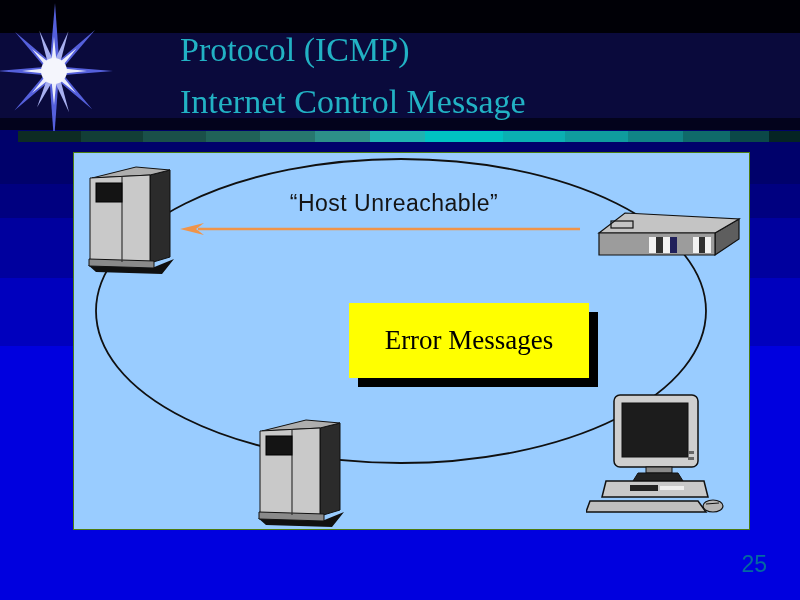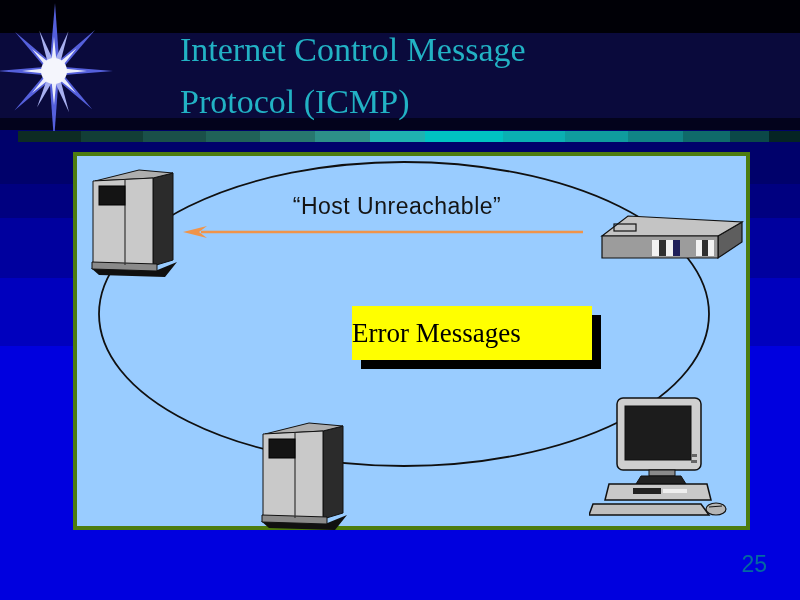--- a/index.html
+++ b/index.html
@@ -34,33 +34,33 @@
       #00C2C2 52%, #00C2C2 62%,
       #0AB0B2 62%, #0AB0B2 70%,
       #0F9C9E 70%, #0F9C9E 78%,
       #108486 78%, #108486 85%,
       #0F6A6A 85%, #0F6A6A 91%,
       #0B4848 91%, #0B4848 96%,
       #052424 96%, #052424 100%);
   }
   .panel{
     position:absolute;left:73px;top:152px;width:677px;height:378px;
-    background:#99CCFF;border:4px solid #4d7c0f;box-sizing:border-box;
+    background:#99CCFF;border:1px solid #4d7c0f;box-sizing:border-box;
   }
   .ring{position:absolute;left:0;top:0;}
   .node{position:absolute;}
   .msg-label{
     position:absolute;left:190px;top:37px;width:260px;text-align:center;
     font-size:23px;color:#141414;letter-spacing:0.5px;
   }
   .arrow{position:absolute;left:100px;top:68px;}
   .callout{
-    position:absolute;left:275px;top:150px;width:240px;height:54px;
+    position:absolute;left:275px;top:150px;width:240px;height:75px;
     background:#FFFF00;box-shadow:9px 9px 0 0 #000;
-    display:flex;align-items:center;
+    display:flex;align-items:center;justify-content:center;
     font-family:"Liberation Serif","DejaVu Serif",serif;
     font-size:27px;color:#000;
   }
   .page-num{
     position:absolute;right:33px;top:551px;font-size:23px;color:#0369a1;
   }
   .starburst{position:absolute;left:-3px;top:1px;}
 </style>
 </head>
 <body>
@@ -129,22 +129,22 @@
         <polygon points="53.5,70 57,38 60.5,70"></polygon>
       </g>
     <g transform="rotate(315 57 70)">
         <polygon points="53.5,70 57,39 60.5,70"></polygon>
       </g>
   </g>
   <circle cx="57" cy="70" r="13" fill="#F4F5FC"></circle>
 </svg>
 
 <div class="title">
+  <div>Protocol (ICMP)</div>
   <div>Internet Control Message</div>
-  <div>Protocol (ICMP)</div>
 </div>
 
 <div class="stripe"></div>
 
 <div class="panel">
 
   <svg class="ring" width="675" height="376" viewBox="0 0 675 376">
     <ellipse cx="327" cy="158" rx="305" ry="152" fill="none" stroke="#101010" stroke-width="1.8"></ellipse>
   </svg>
 

